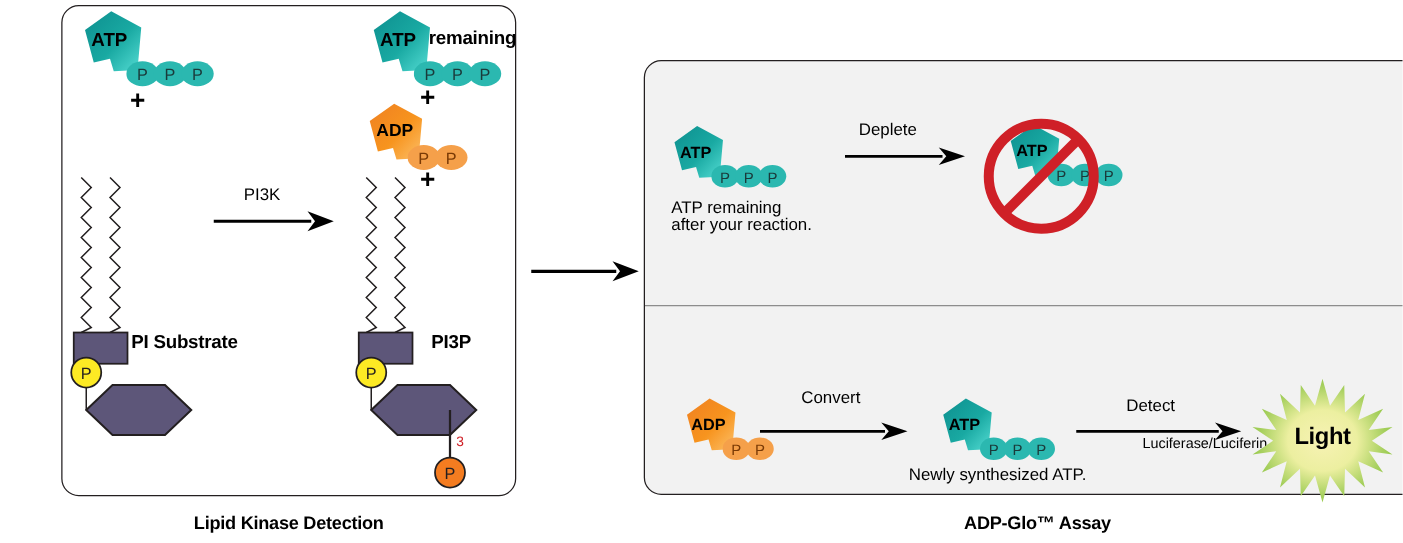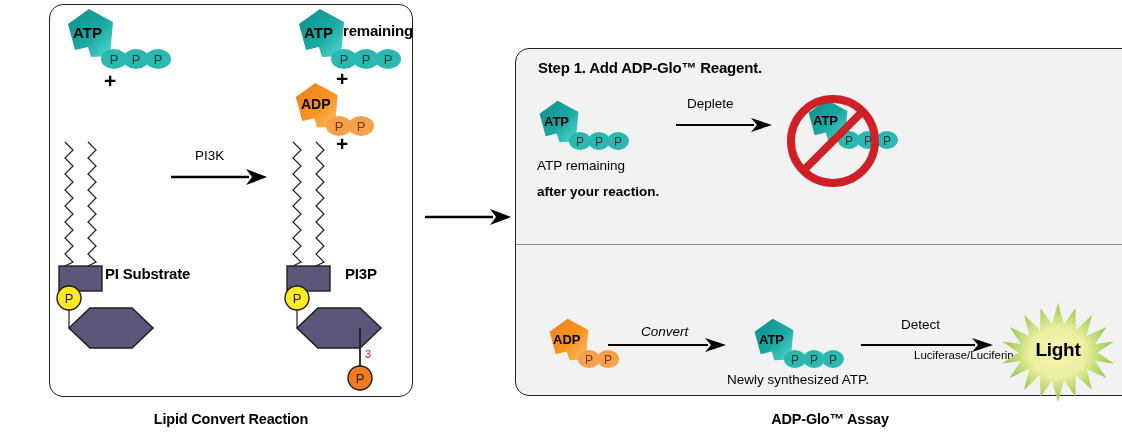--- a/index.html
+++ b/index.html
@@ -237,33 +237,32 @@
       <text x="14" y="163" text-anchor="middle" font-family="Liberation Sans, sans-serif" font-size="13" fill="#231f20">P</text>
 
       <line x1="77" y1="188" x2="77" y2="228" stroke="#231f20" stroke-width="1.8"></line>
       <circle cx="77" cy="238" r="12" fill="#f47c20" stroke="#231f20" stroke-width="1.4"></circle>
       <text x="77" y="243" text-anchor="middle" font-family="Liberation Sans, sans-serif" font-size="13" fill="#231f20">P</text>
     </svg>
   </div>
   <div class="abs bold-lbl" style="left:302px; top:265px;">PI3P</div>
   <div class="abs red-num" style="left:322px; top:348px;">3</div>
 
-  <div class="abs caption" style="left:6px; top:411px; width:364px;">Lipid Convert Reaction</div>
+  <div class="abs caption" style="left:6px; top:411px; width:364px;">Lipid Kinase Detection</div>
 
   <div class="abs arrow" style="left:382px; top:208px;">
     <svg width="86" height="18" viewBox="0 0 86 18">
       <line x1="0" y1="9" x2="68" y2="9" stroke="#000" stroke-width="2.6"></line>
       <path d="M65,1 L86,9 L65,17 L71,9 Z" fill="#000"></path>
     </svg>
   </div>
 
   <div class="abs panel-right"></div>
   <div class="abs step-divider"></div>
 
-  <div class="abs step-title" style="left:495px; top:59px;">Step 1. Add ADP-Glo™ Reagent.</div>
 
   <div class="abs nuc" style="left:494px; top:100px;">
     <svg width="50" height="50" viewBox="0 0 58 58">
       <defs>
         <linearGradient id="tealC" x1="0" y1="0" x2="1" y2="1">
           <stop offset="0%" stop-color="#0d8f8f"></stop>
           <stop offset="55%" stop-color="#19a9a2"></stop>
           <stop offset="100%" stop-color="#55dcd4"></stop>
         </linearGradient>
       </defs>
@@ -275,21 +274,21 @@
     <svg width="62" height="20" viewBox="0 0 62 20">
       <ellipse cx="11" cy="10" rx="11" ry="9" fill="#2bb8b0"></ellipse>
       <ellipse cx="30" cy="10" rx="11" ry="9" fill="#2bb8b0"></ellipse>
       <ellipse cx="49" cy="10" rx="11" ry="9" fill="#2bb8b0"></ellipse>
       <text x="11" y="15" text-anchor="middle" font-family="Liberation Sans, sans-serif" font-size="12" fill="#1a3a3a">P</text>
       <text x="30" y="15" text-anchor="middle" font-family="Liberation Sans, sans-serif" font-size="12" fill="#1a3a3a">P</text>
       <text x="49" y="15" text-anchor="middle" font-family="Liberation Sans, sans-serif" font-size="12" fill="#1a3a3a">P</text>
     </svg>
   </div>
   <div class="abs plain" style="left:494px; top:158px;">ATP remaining</div>
-  <div class="abs plain" style="left:494px; top:184px;font-weight:bold;">after your reaction.</div>
+  <div class="abs plain" style="left:494px; top:172px;">after your reaction.</div>
 
   <div class="abs arrow" style="left:633px; top:117px;">
     <svg width="96" height="16" viewBox="0 0 96 16">
       <line x1="0" y1="8" x2="78" y2="8" stroke="#000" stroke-width="2.2"></line>
       <path d="M75,1 L96,8 L75,15 L81,8 Z" fill="#000"></path>
     </svg>
   </div>
   <div class="abs plain" style="left:644px; top:96px;">Deplete</div>
 
   <div class="abs nuc" style="left:763px; top:99px;">
@@ -344,21 +343,21 @@
       <text x="30" y="15" text-anchor="middle" font-family="Liberation Sans, sans-serif" font-size="12" fill="#7a3a05">P</text>
     </svg>
   </div>
 
   <div class="abs arrow" style="left:565px; top:337px;">
     <svg width="118" height="16" viewBox="0 0 118 16">
       <line x1="0" y1="8" x2="100" y2="8" stroke="#000" stroke-width="2.2"></line>
       <path d="M97,1 L118,8 L97,15 L103,8 Z" fill="#000"></path>
     </svg>
   </div>
-  <div class="abs plain" style="left:598px; top:324px;font-style:italic;">Convert</div>
+  <div class="abs plain" style="left:598px; top:310px;">Convert</div>
 
   <div class="abs nuc" style="left:709px; top:318px;">
     <svg width="50" height="50" viewBox="0 0 58 58">
       <defs>
         <linearGradient id="tealE" x1="0" y1="0" x2="1" y2="1">
           <stop offset="0%" stop-color="#0d8f8f"></stop>
           <stop offset="55%" stop-color="#19a9a2"></stop>
           <stop offset="100%" stop-color="#55dcd4"></stop>
         </linearGradient>
       </defs>

